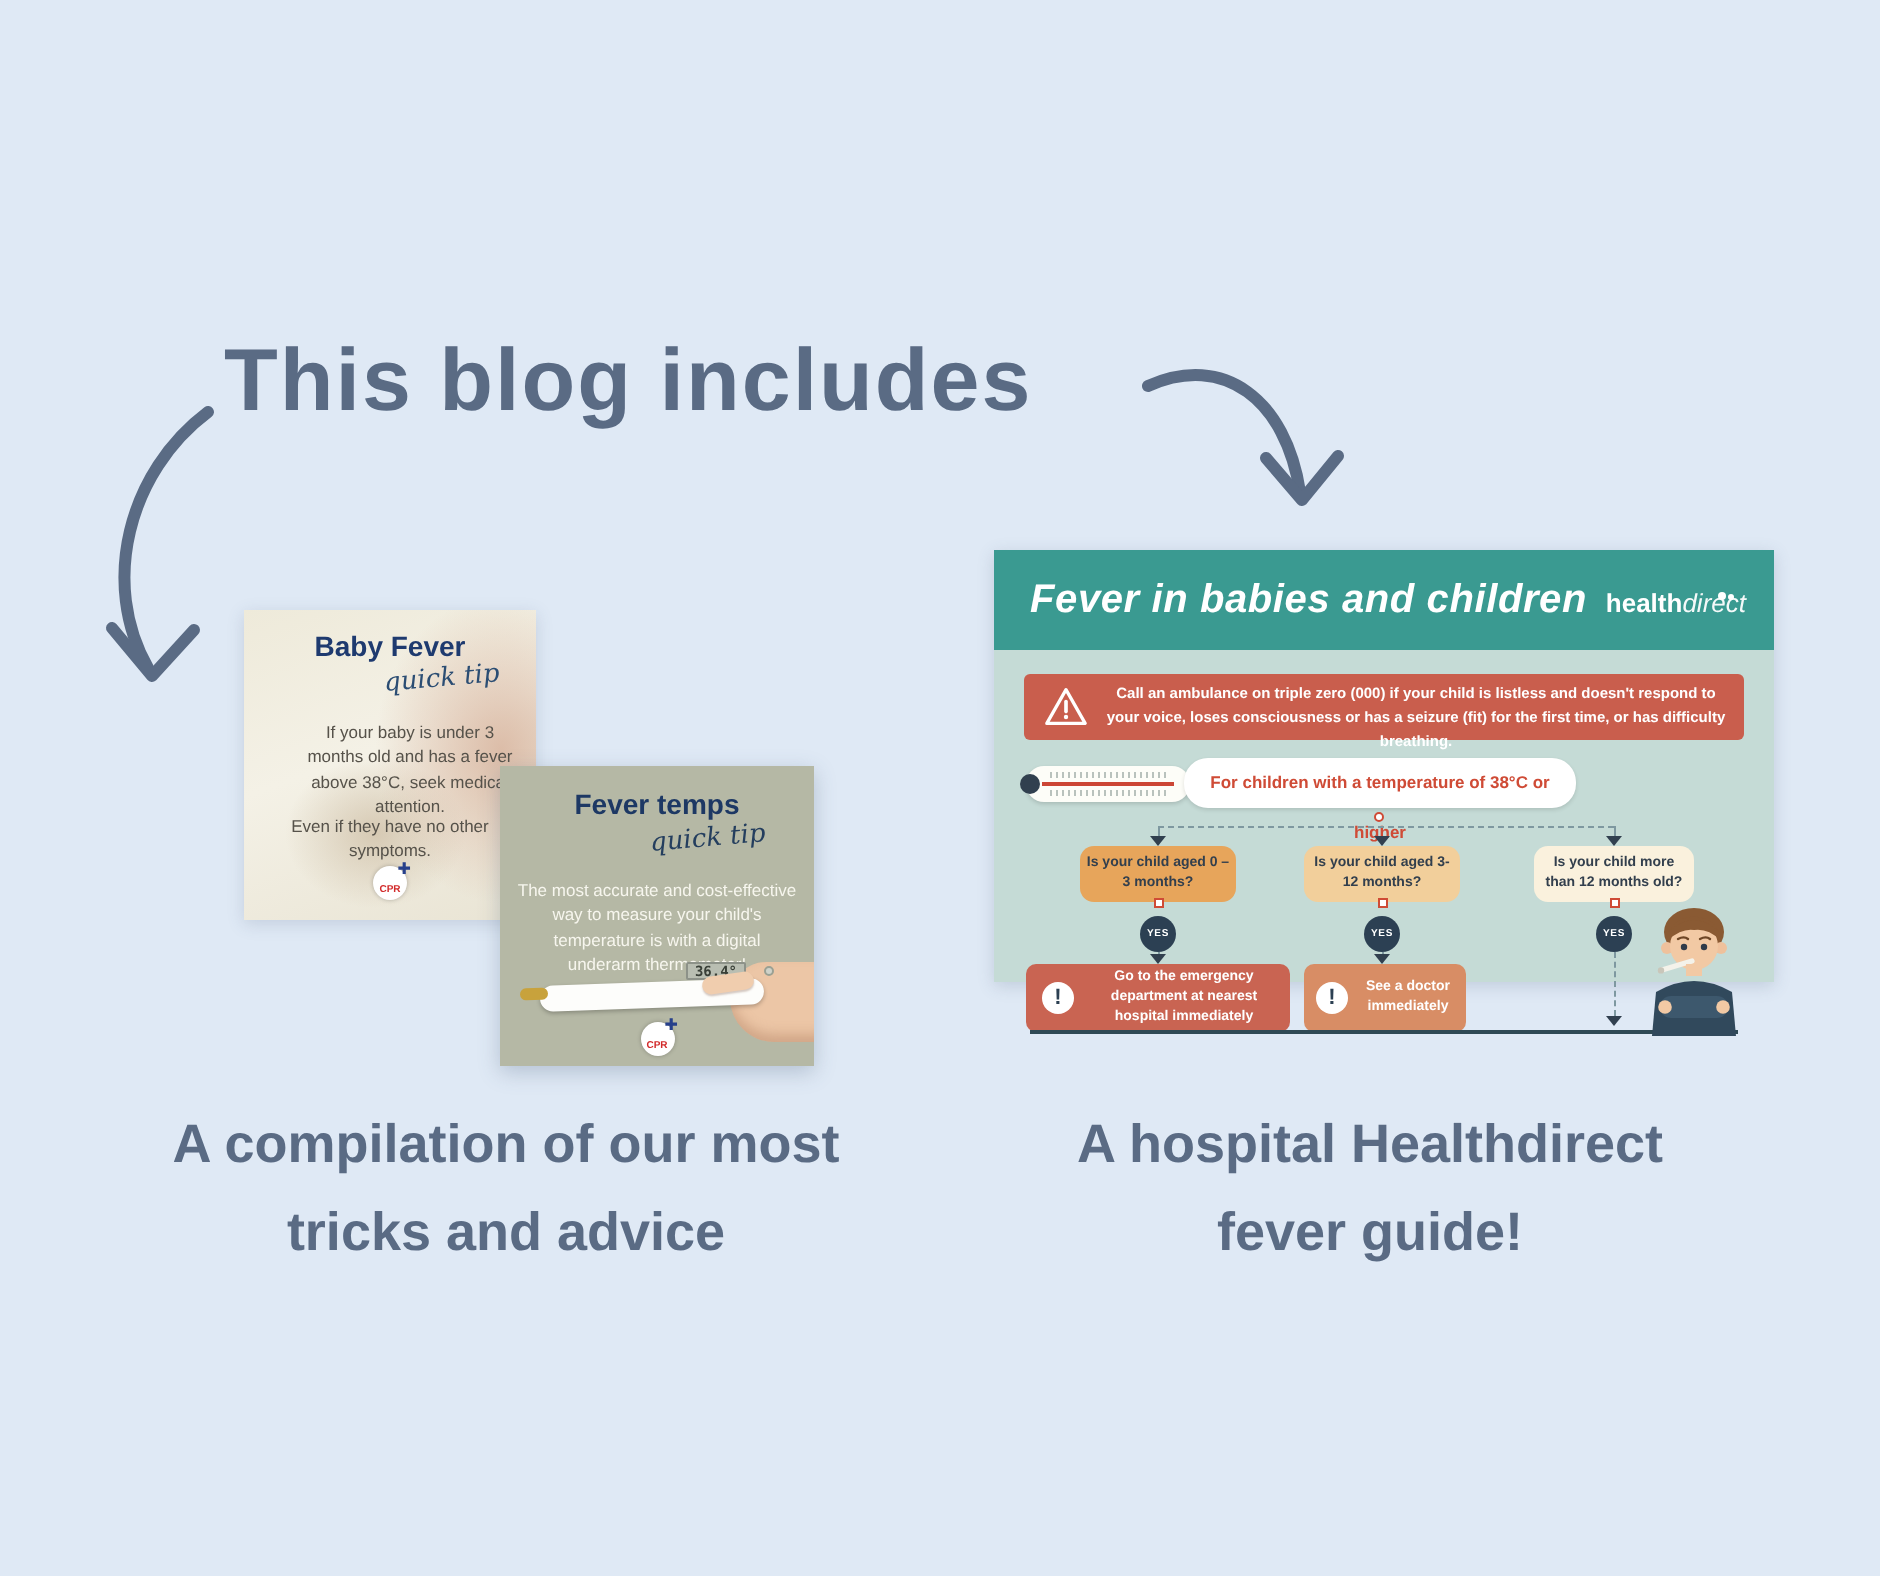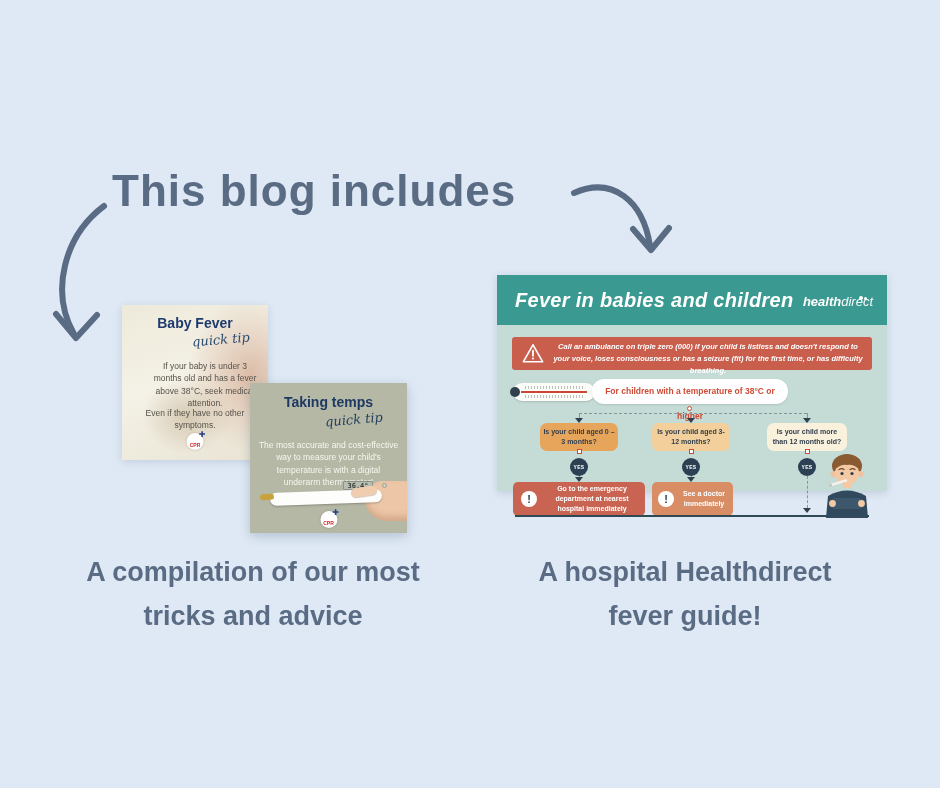--- a/index.html
+++ b/index.html
@@ -55,27 +55,27 @@
   .cpr { position:absolute; left:50%; transform:translateX(-50%); width:17px; height:17px; background:#fff; border-radius:50%; box-shadow:0 0 2px rgba(0,0,0,0.25); text-align:center; }
   .card-baby .cpr { bottom:10px; }
   .card-temps .cpr { bottom:5px; }
   .cpr-text { font-size:5px; font-weight:bold; color:#d22a2a; line-height:17px; letter-spacing:0; }
   .cpr-plus { position:absolute; right:-2px; top:-2px; font-size:8px; color:#27408b; line-height:8px; }
   
   .info { position:absolute; left:497px; top:275px; width:390px; height:216px; background:#c5dbd6; box-shadow:0 2px 8px rgba(70,90,120,0.2); z-index:1; }
   .info-header { position:absolute; left:0; top:0; width:100%; height:50px; background:#3a9a91; }
   .info-title { position:absolute; left:18px; top:0; line-height:50px; color:#fff; font-size:20px; font-weight:bold; font-style:italic; letter-spacing:0.3px; }
   .brand { position:absolute; right:14px; top:19px; color:#fff; font-size:13px; }
-  .brand b { font-weight:bold;font-style:italic; }
+  .brand b { font-weight:bold; }
   .brand i { font-weight:normal; font-style:italic; opacity:0.95; }
   .brand-dots { position:absolute; right:6px; top:-6px; }
   .brand-dots span { display:inline-block; background:#fff; border-radius:50%; }
   .dot-big { width:4px; height:4px; }
   .dot-small { width:3px; height:3px; margin-left:1px; }
-  .warning { position:absolute; left:15px; top:62px; width:360px; height:33px; background:#c95e4d; border-radius:3px;font-style:italic; }
+  .warning { position:absolute; left:15px; top:62px; width:360px; height:33px; background:#c95e4d; border-radius:3px; }
   .warn-icon { position:absolute; left:10px; top:6px; }
   .warn-text { position:absolute; left:40px; top:4px; width:312px; color:#fff; font-size:7.5px; font-weight:bold; line-height:1.6; text-align:center; }
   .thermo-icon { position:absolute; left:16px; top:108px; width:82px; height:18px; background:#fdfdf8; border-radius:9px; box-shadow:0 1px 2px rgba(0,0,0,0.15); }
   .thermo-icon .bulb { position:absolute; left:-3px; top:4px; width:10px; height:10px; background:#31404f; border-radius:50%; }
   .thermo-icon .line { position:absolute; left:8px; top:8px; width:66px; height:2px; background:#cc4636; }
   .thermo-icon .ticks-top, .thermo-icon .ticks-bot { position:absolute; left:12px; width:60px; height:3px; background:repeating-linear-gradient(90deg,#b9c2bd 0 1px,transparent 1px 3px); }
   .thermo-icon .ticks-top { top:3px; } .thermo-icon .ticks-bot { bottom:3px; }
   .condition { position:absolute; left:95px; top:104px; width:196px; height:25px; background:#fff; border-radius:12px; color:#cf4b36; font-size:8.5px; font-weight:bold; text-align:center; line-height:25px; box-shadow:0 1px 2px rgba(0,0,0,0.12); }
   .conn-circle { position:absolute; left:190px; top:131px; width:5px; height:5px; background:#fff; border:1px solid #cf4b36; border-radius:50%; }
   .hline { position:absolute; left:82px; top:138px; width:228px; border-top:1px dashed #7e98a0; }
@@ -125,21 +125,21 @@
     <div class="script">quick tip</div>
     <div class="card-body body1">If your baby is under 3 months old and has a fever above 38°C, seek medical attention.</div>
     <div class="card-body body2">Even if they have no other symptoms.</div>
     <div class="cpr">
       <span class="cpr-text">CPR</span>
       <span class="cpr-plus">✚</span>
     </div>
   </div>
 
   <div class="card card-temps">
-    <div class="card-title">Taking temps</div>
+    <div class="card-title">Fever temps</div>
     <div class="script">quick tip</div>
     <div class="card-body">The most accurate and cost-effective way to measure your child's temperature is with a digital underarm thermometer!</div>
     <div class="thermo-photo">
       <div class="hand"></div>
       <div class="thermo-rod"></div>
       <div class="thermo-tip"></div>
       <div class="thermo-lcd">36.4°</div>
       <div class="thermo-btn"></div>
       <div class="finger"></div>
     </div>

